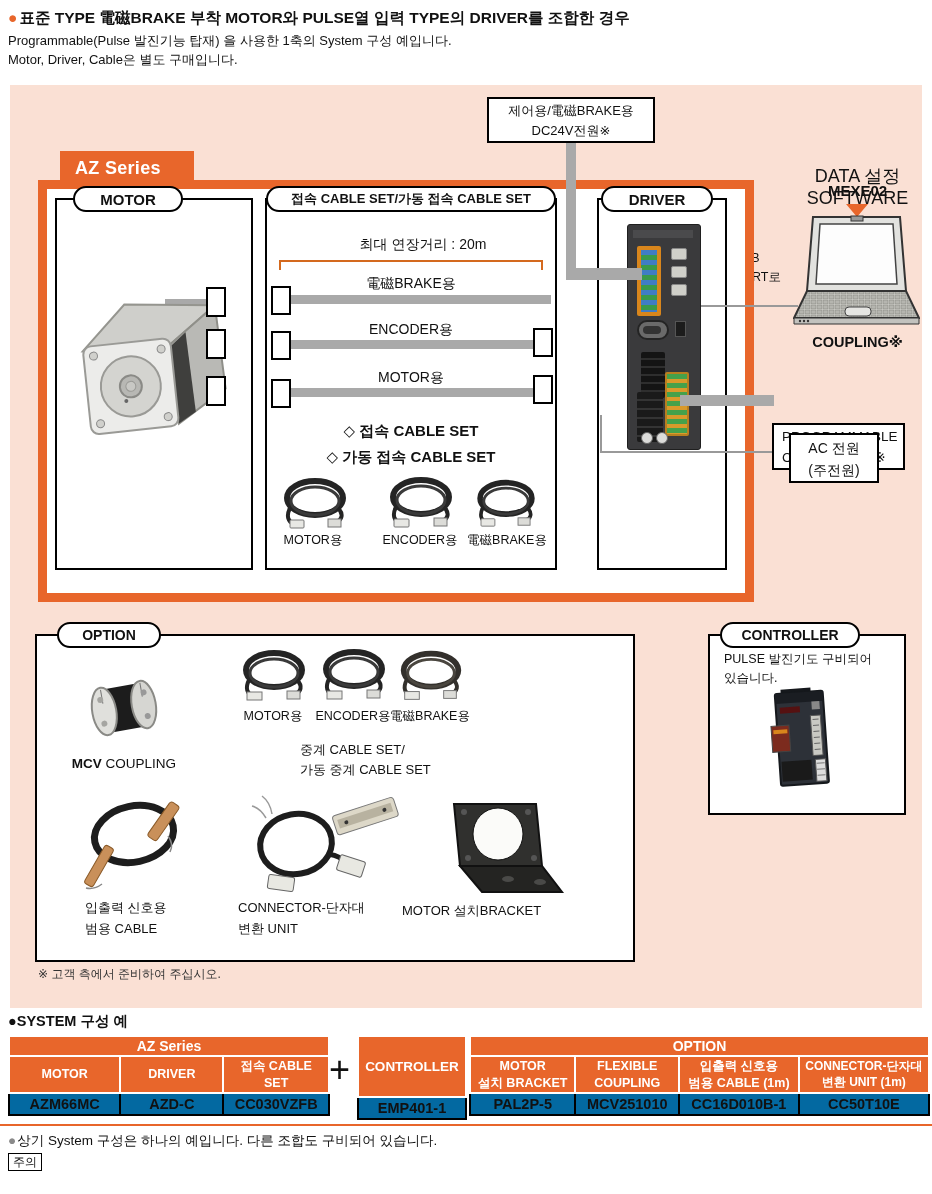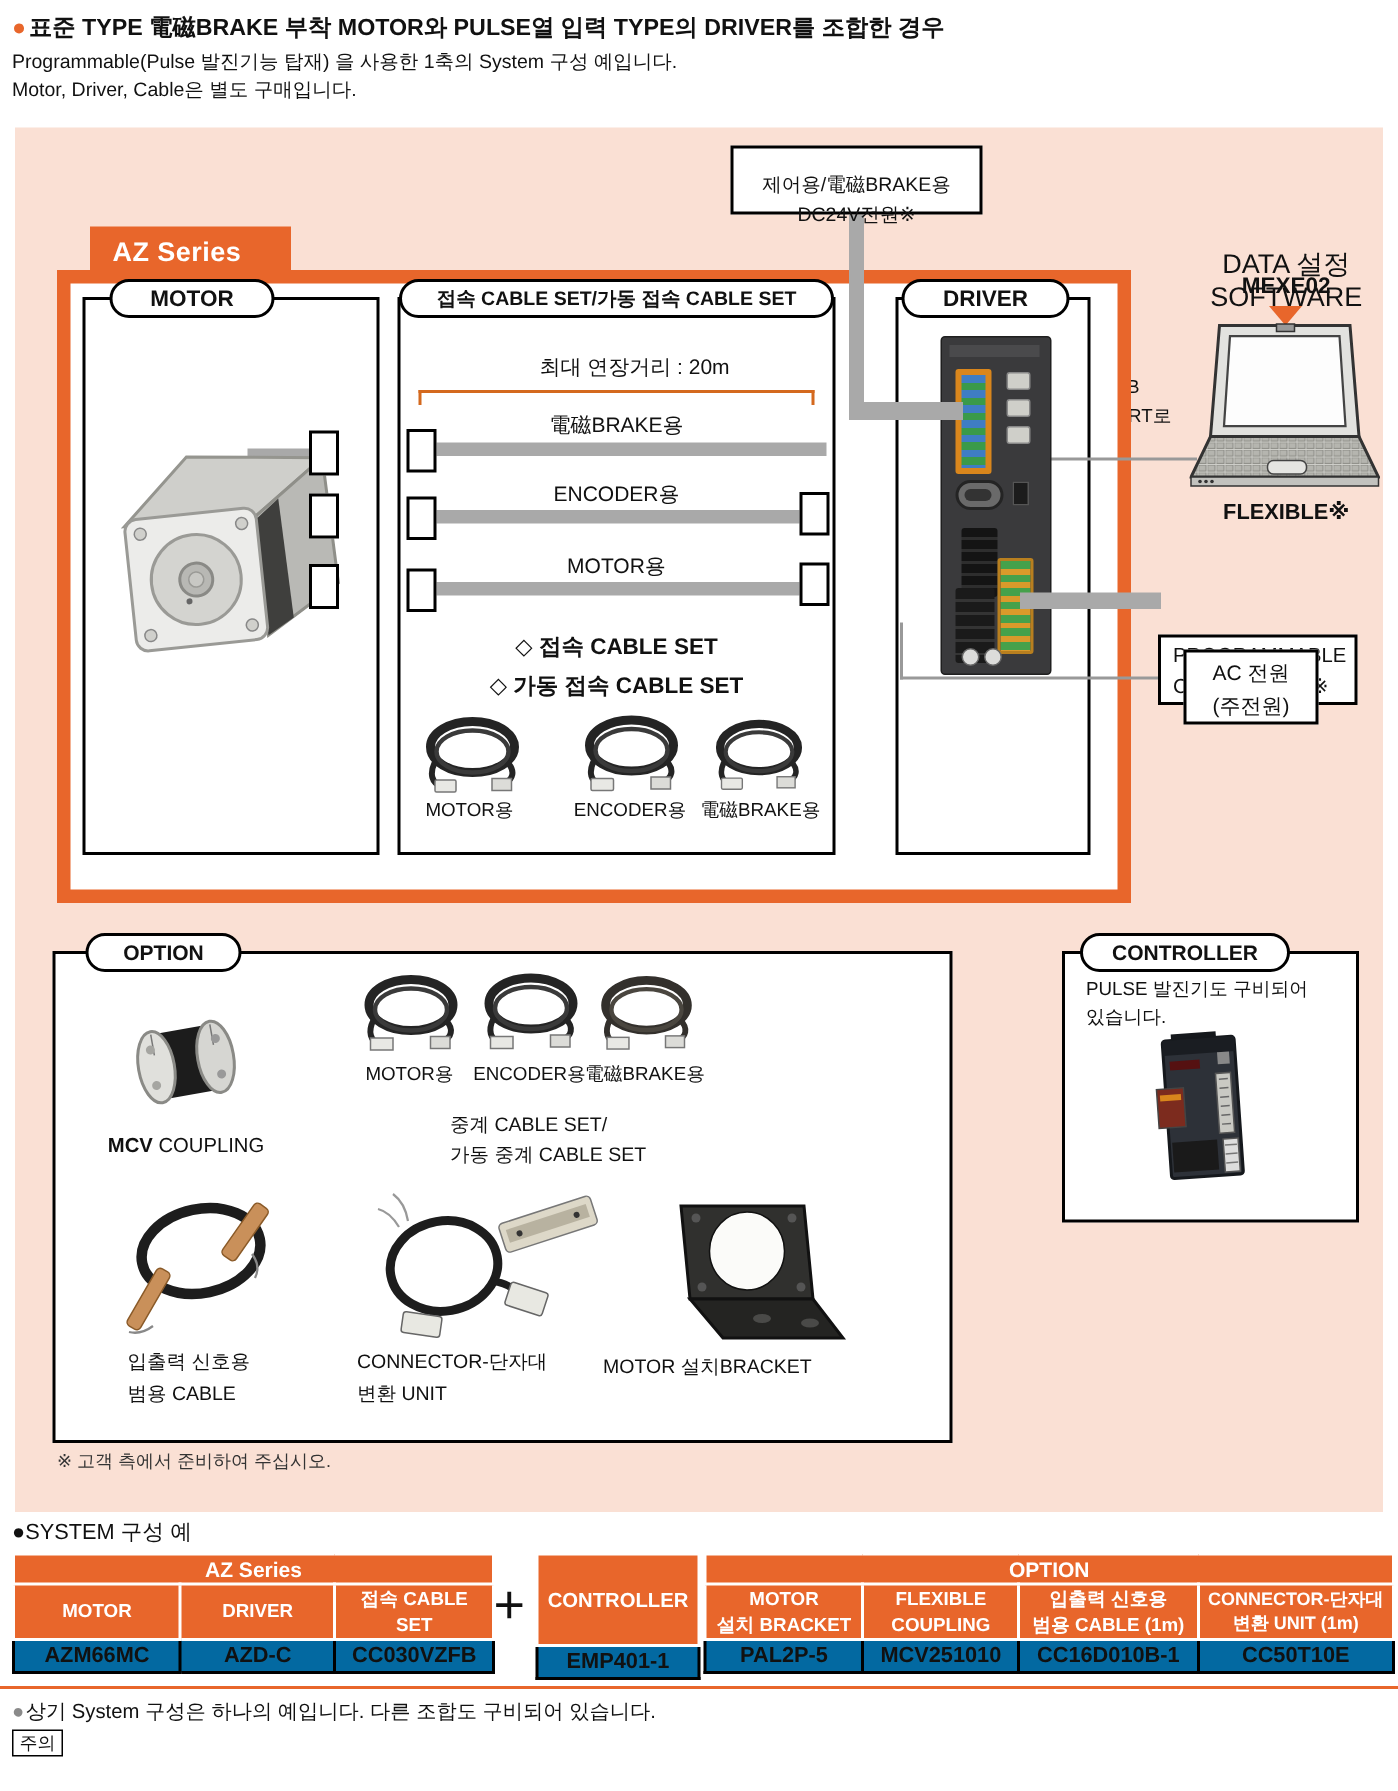--- a/index.html
+++ b/index.html
@@ -13,21 +13,21 @@
   .ctr{text-align:center;}
   
   .hdr1{left:8px;top:8px;font-size:15.5px;font-weight:bold;}
   .hdr1 .b{color:var(--accent);margin-right:2px;}
   .hdr2{left:8px;top:32px;font-size:13px;}
   .hdr3{left:8px;top:51px;font-size:13px;}
   
   .panel{left:10px;top:85px;width:912px;height:923px;background:var(--panel_bg);}
   
   .wbox{background:#fff;border:2px solid #000;z-index:6;}
-  .dc-box{left:487px;top:97px;width:168px;height:46px;font-size:13px;line-height:1.55;text-align:center;padding-top:14px;}
+  .dc-box{left:487px;top:97px;width:168px;height:46px;font-size:13px;line-height:1.55;text-align:center;padding-top:2px;}
   .plc-box{left:772px;top:375px;width:133px;height:47px;font-size:13.5px;line-height:1.55;padding:2px 0 0 8px;margin-top:48px;}
   .ac-box{left:789px;top:433px;width:90px;height:50px;font-size:14px;line-height:1.55;text-align:center;padding-top:3px;}
   
   .gbar{background:var(--cable_gray);z-index:5;}
   .tline{background:#999;z-index:3;}
   
   .azbox{left:38px;top:180px;width:716px;height:422px;border:9px solid var(--accent);background:#fff;z-index:1;}
   .azlabel{left:60px;top:151px;width:134px;height:35px;background:var(--accent);color:#fff;z-index:4;
            font-size:18px;line-height:35px;padding-left:15px;letter-spacing:.3px;}
   .azlabel .bb{font-weight:800;} .azlabel .rr{font-weight:600;}
@@ -60,21 +60,21 @@
   .sw1{left:785px;top:164px;width:145px;font-size:18px;text-align:center;}
   .sw2{left:785px;top:182px;width:145px;font-size:15px;font-weight:800;text-align:center;}
   .tri{left:846px;top:204px;width:0;height:0;border-left:11px solid transparent;border-right:11px solid transparent;border-top:13px solid var(--accent);}
   .usbp{left:734px;top:249px;font-size:12.5px;line-height:1.5;}
   .comp{left:785px;top:334px;width:145px;font-size:14.5px;font-weight:600;text-align:center;}
   
   .optbox{left:35px;top:634px;width:600px;height:328px;border:2px solid #000;background:#fff;z-index:2;}
   .ctlbox{left:708px;top:634px;width:198px;height:181px;border:2px solid #000;background:#fff;z-index:2;}
   .note{font-size:12px;color:#333;}
   
-  .systitle{left:8px;top:1012px;font-size:14.5px;font-weight:normal;}
+  .systitle{left:8px;top:1012px;font-size:14.5px;font-weight:bold;}
   .systbl{position:absolute;border-collapse:collapse;text-align:center;}
   .systbl th{background:var(--accent);color:#fff;border:2px solid #fff;font-weight:bold;padding:0 2px;}
   .systbl .h1 th{height:20px;font-size:14px;}
   .systbl .h1 .bb{font-weight:800;} .systbl .h1 .rr{font-weight:600;}
   .systbl .h2 th{height:37px;font-size:12.5px;line-height:1.3;white-space:pre-line;vertical-align:middle;}
   .systbl td{background:#0369a1;border:2.5px solid #000;font-weight:bold;font-size:14.5px;height:22px;padding:0 2px;}
   .plus{left:329px;top:1049px;font-size:36px;font-weight:400;z-index:2;}
   
   .fhr{left:0;top:1124px;width:932px;border-top:2.5px solid var(--accent);}
   .fn1{left:8px;top:1132px;font-size:13.5px;}
@@ -218,21 +218,21 @@
     <polygon points="20,2 107,2 113,76 14,76" fill="#e2e2df" stroke="#333" stroke-width="2"></polygon>
     <polygon points="27,9 100,9 104,69 23,69" fill="#fdfdfd" stroke="#444" stroke-width="1.5"></polygon>
     <rect x="58" y="1" width="12" height="5" fill="#999" stroke="#333"></rect>
     <polygon points="14,76 113,76 126,103 1,103" fill="url(#kb)" stroke="#333" stroke-width="2"></polygon>
     <rect x="52" y="92" width="26" height="9" rx="4" fill="#e5e5e2" stroke="#444"></rect>
     <polygon points="1,103 126,103 126,109 1,109" fill="#c2c2be" stroke="#333"></polygon>
     <circle cx="7" cy="106" r="1.2" fill="#333"></circle>
       <circle cx="11" cy="106" r="1.2" fill="#333"></circle>
       <circle cx="15" cy="106" r="1.2" fill="#333"></circle>
   </svg>
-  <div class="abs comp">FLEXIBLE※</div>
+  <div class="abs comp">COUPLING※</div>
   <div class="abs usbp pre">USB
 PORT로</div>
   <div class="abs wbox plc-box pre">PROGRAMMABLE
 CONTROLLER※</div>
   <div class="abs wbox ac-box pre">AC 전원
 (주전원)</div>
 
   <div class="abs optbox"></div>
   <div class="abs oval" style="left:57px;top:622px;width:104px;height:26px;font-size:14px;">OPTION</div>
 

